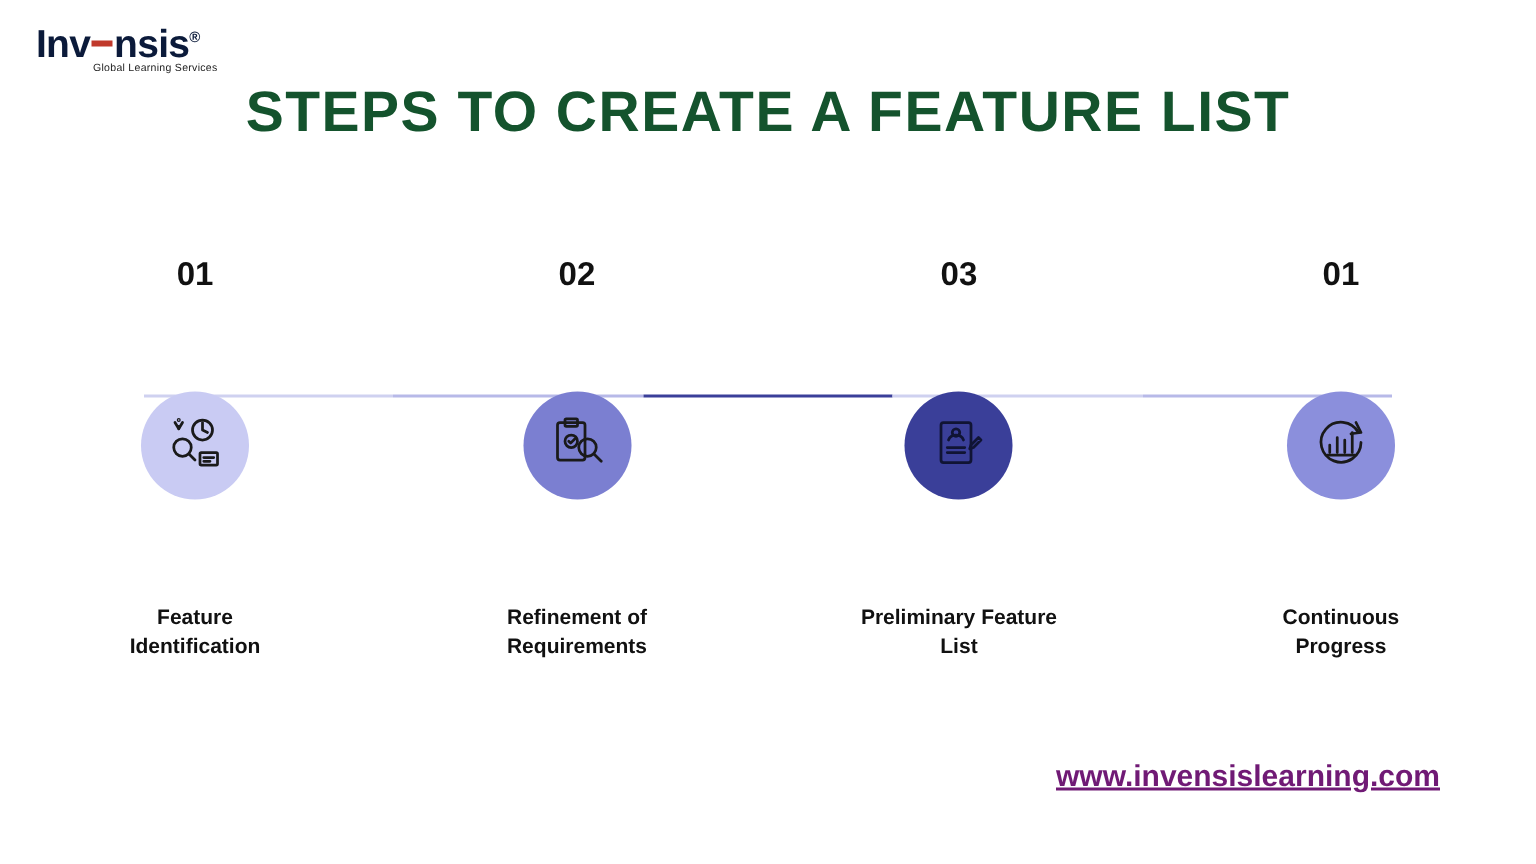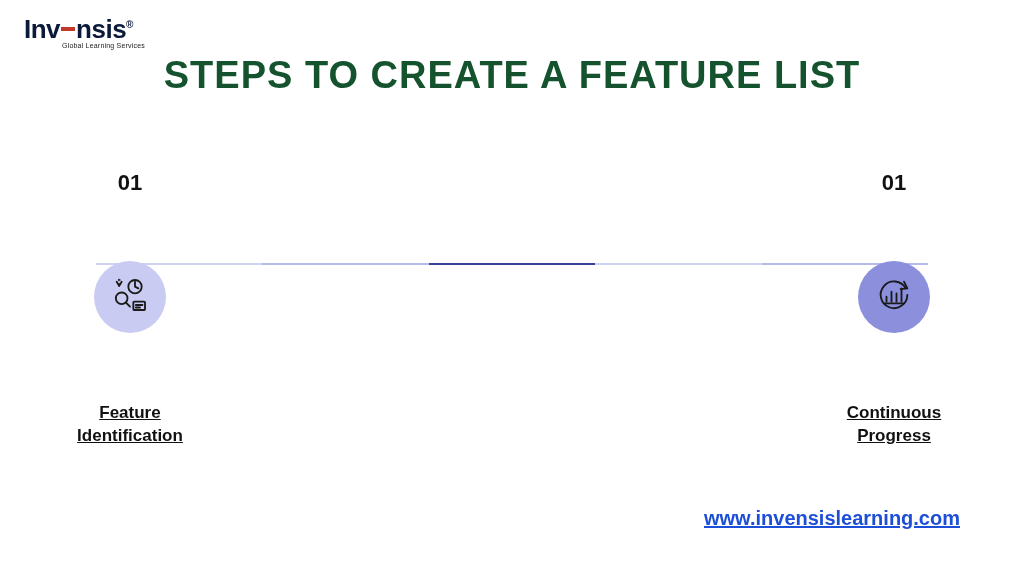--- a/index.html
+++ b/index.html
@@ -11,22 +11,22 @@
   .logo-sub { font-family: Arial, sans-serif; font-size: 7px; color: #222; letter-spacing: 0.2px; margin-left: 38px; margin-top: -3px; }
   .title { position: absolute; top: 54px; left: 0; width: 100%; text-align: center; font-size: 38px; font-weight: 900; letter-spacing: 1px; color: #14532d; }
   .timeline-wrap { position: absolute; top: 170px; left: 60px; width: 904px; }
   .line { position: absolute; top: 93px; left: 36px; width: 832px; height: 2px; z-index: 0; display: flex; }
   .line-seg { flex: 1; height: 2px; }
   .steps { display: flex; justify-content: space-between; position: relative; z-index: 1; }
   .step { width: 140px; display: flex; flex-direction: column; align-items: center; text-align: center; gap: 47px; }
   .num { font-size: 22px; font-weight: 900; color: #111; margin-bottom: 18px; font-family: Arial, sans-serif; }
   .circle { width: 72px; height: 72px; border-radius: 50%; display: flex; align-items: center; justify-content: center; margin-bottom: 22px; }
   .circle svg { width: 40px; height: 40px; }
-  .label { font-size: 17px; font-weight: 900; color: #111; line-height: 1.35; font-family: Arial, sans-serif; text-decoration: underline; }
-  .url { position: absolute; bottom: 46px; right: 64px; font-family: Arial, sans-serif; font-size: 20px; font-weight: 700; color: #1d4ed8; text-decoration: underline; }
+  .label { font-size: 14px; font-weight: 900; color: #111; line-height: 1.35; font-family: Arial, sans-serif; }
+  .url { position: absolute; bottom: 46px; right: 64px; font-family: Arial, sans-serif; font-size: 20px; font-weight: 700; color: #701a75; text-decoration: underline; }
 </style>
 </head>
 <body>
 
 <div class="page">
 
   <div class="logo">
     <div class="logo-main">
       <span>Inv</span>
         <span class="bar"></span>
@@ -62,21 +62,52 @@
                 <path d="M11 13v-2"></path>
                 <circle cx="11" cy="6" r="0.5"></circle>
               <rect x="28" y="32" width="14" height="10" rx="1"></rect>
                 <path d="M31 36h8M31 39h5"></path>
             </svg>
           </span>
         </div>
         <div class="label">Feature Identification</div>
       </div>
 
+      <div class="step">
+        <div class="num">02</div>
+        <div class="circle" style="background:#7b7fd1">
+          <span>
+            <svg viewBox="0 0 48 48" fill="none" stroke="#1a1a1a" stroke-width="2.2" stroke-linecap="round" stroke-linejoin="round">
+              <rect x="8" y="8" width="22" height="30" rx="2"></rect>
+                <rect x="14" y="5" width="10" height="6" rx="1"></rect>
+              <circle cx="19" cy="23" r="5"></circle>
+                <path d="M17 23l1.5 1.5L22 21"></path>
+              <circle cx="32" cy="28" r="7"></circle>
+                <path d="M37 33l6 6"></path>
+            </svg>
+          </span>
+        </div>
+        <div class="label">Refinement of Requirements</div>
+      </div>
 
+      <div class="step">
+        <div class="num">03</div>
+        <div class="circle" style="background:#3a3f99">
+          <span>
+            <svg viewBox="0 0 48 48" fill="none" stroke="#101434" stroke-width="2.2" stroke-linecap="round" stroke-linejoin="round">
+              <rect x="10" y="8" width="24" height="32" rx="2"></rect>
+              <circle cx="22" cy="16" r="3"></circle>
+                <path d="M16 22c1-3 4-4 6-4s5 1 6 4"></path>
+              <path d="M15 28h14M15 32h14"></path>
+              <path d="M34 26l6-6 2 2-6 6-3 1z"></path>
+            </svg>
+          </span>
+        </div>
+        <div class="label">Preliminary Feature List</div>
+      </div>
 
 
       <div class="step">
         <div class="num">01</div>
         <div class="circle" style="background:#8b8fdc">
           <span>
             <svg viewBox="0 0 48 48" fill="none" stroke="#1a1a1a" stroke-width="2.2" stroke-linecap="round" stroke-linejoin="round">
               <path d="M38 16a16 16 0 1 0 2 8"></path>
                 <path d="M36 8l4 8-8 1"></path>
               <path d="M15 32v-6M21 32V20M27 32v-10M33 32V16"></path>

